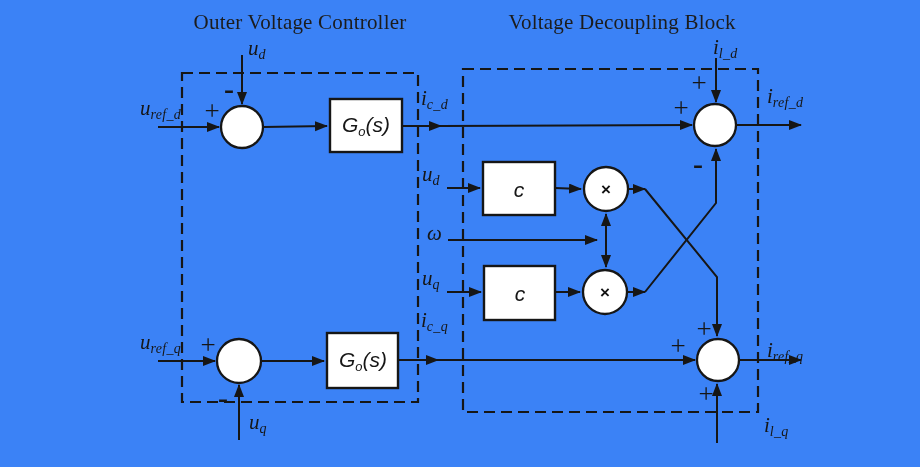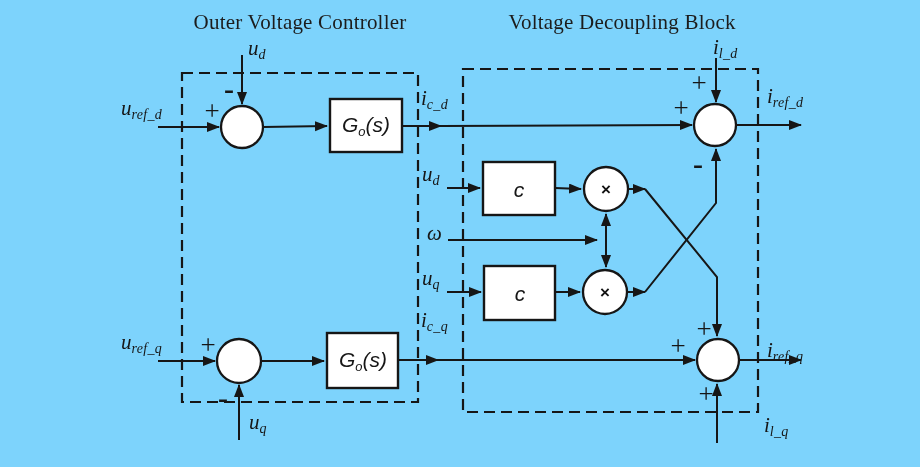--- a/index.html
+++ b/index.html
@@ -1,31 +1,31 @@
 <!DOCTYPE html>
 <html><head>
 <meta charset="utf-8">
 <style>
   html,body{margin:0;padding:0;background:#fff;}
   #stage{
-    position:relative;width:920px;height:467px;background:#7dd3fc;overflow:hidden;
+    position:relative;width:920px;height:467px;background:#3b82f6;overflow:hidden;
     font-family:"Liberation Serif",serif;color:#111;
   }
   #wires{position:absolute;left:0;top:0;}
   .title{
     position:absolute;transform:translateX(-50%);
     font-family:"Liberation Serif",serif;font-size:21px;color:#1c1c1c;
     white-space:nowrap;letter-spacing:0.2px;
   }
   .lbl{
     position:absolute;font-family:"Liberation Serif",serif;font-style:italic;
     font-size:21px;line-height:1;color:#161616;white-space:nowrap;
   }
   .lbl .sub{font-size:14px;vertical-align:-4px;letter-spacing:0.3px;}
-  .lbl.right{text-align:left;width:60px;font-style:italic;}
+  .lbl.right{text-align:right;width:60px;font-style:italic;}
   .blk-lbl{
     position:absolute;transform:translate(-50%,-50%);
     font-family:Liberation Sans, sans-serif;font-style:italic;font-size:21px;
     line-height:1;color:#161616;white-space:nowrap;
   }
   .blk-lbl .sub{font-size:13px;vertical-align:-4px;}
   .mult-lbl{
     position:absolute;transform:translate(-50%,-50%);
     font-family:"Liberation Sans",sans-serif;font-weight:bold;font-size:17px;
     line-height:1;color:#111;

